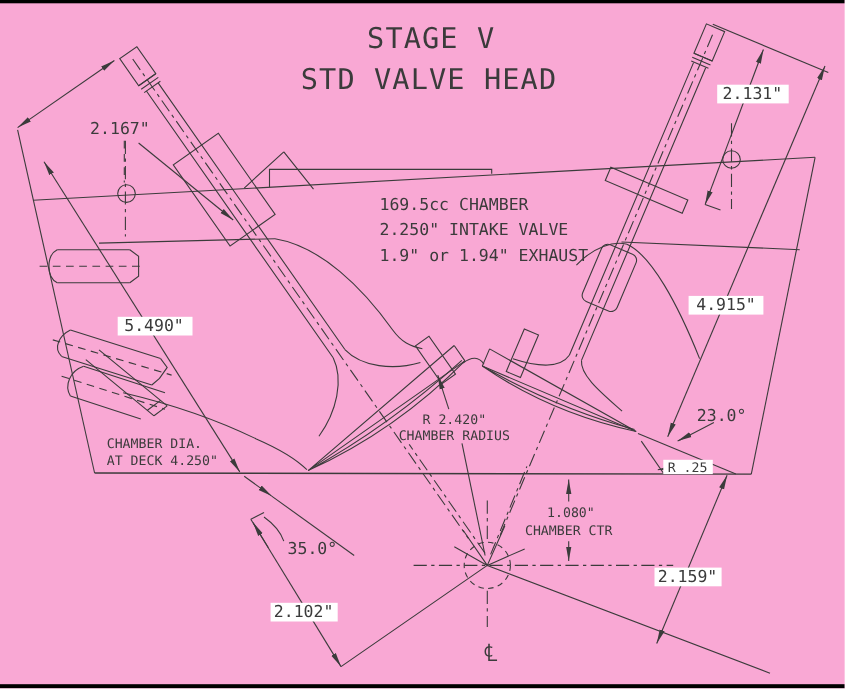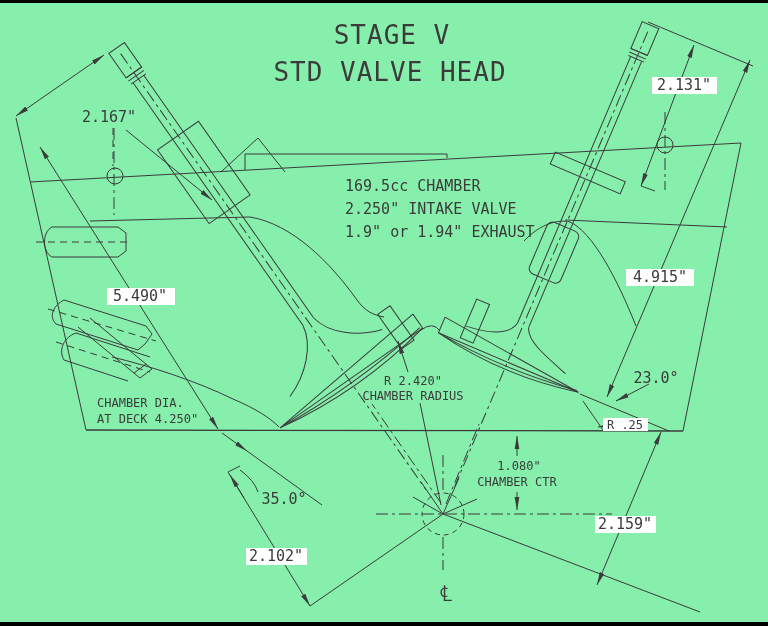--- a/index.html
+++ b/index.html
@@ -1,16 +1,16 @@
 <!DOCTYPE html>
 <html><head>
 <meta charset="utf-8">
 <style>
   html,body{margin:0;padding:0;background:#fff;}
-  .stage{position:relative;width:768px;height:626px;background:#86efac;overflow:hidden;}
+  .stage{position:relative;width:768px;height:626px;background:#f9a8d4;overflow:hidden;}
   svg{display:block;}
   .ln path,.ln line,.ln rect,.ln circle,.ln ellipse{fill:none;stroke:#3b3b3b;stroke-width:1;}
   .ln .thick{stroke-width:1.3;}
   .dash{stroke-dasharray:7 5;}
   .cdash{stroke-dasharray:12 4 3 4;}
   .cir{stroke-dasharray:5 4;}
   .mask{fill:#ffffff;stroke:none;}
   text{fill:#3b3b3b;stroke:none;font-family:"DejaVu Sans Mono","Liberation Mono",monospace;}
   .t-title{font-size:26px;letter-spacing:1px;}
   .t-note{font-size:15px;}

